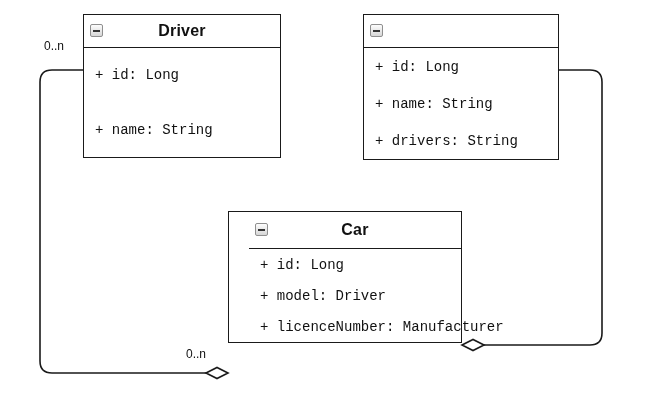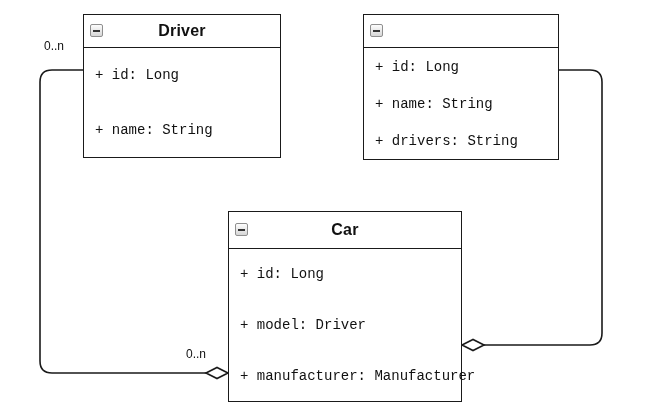--- a/index.html
+++ b/index.html
@@ -89,21 +89,21 @@
     line-height: 16px;
   }
   #mult-driver-end { left: 36px; top: 38px; }
   #mult-car-end   { left: 178px; top: 346px; }
 
   
   #class-driver       { left: 83px;  top: 14px;  width: 198px; height: 144px; }
   #class-driver       .uml-title-bar { height: 33px; }
   #class-manufacturer { left: 363px; top: 14px;  width: 196px; height: 146px; }
   #class-manufacturer .uml-title-bar { height: 33px; }
-  #class-car          { left: 228px; top: 211px; width: 234px; height: 191px; }
+  #class-car          { left: 228px; top: 211px; width: 234px; height: 132px; padding-left: 20px; }
   #class-car          .uml-title-bar { height: 37px; }
 </style>
 </head>
 <body>
 
 <div id="canvas">
 
   <svg id="edges" viewBox="0 0 645 406" xmlns="http://www.w3.org/2000/svg">
     <g fill="none" stroke="#1a1a1a" stroke-width="1.6">
       <path d="M 83 70 L 52 70 Q 40 70 40 82 L 40 361 Q 40 373 52 373 L 206 373"></path>
@@ -141,17 +141,17 @@
   </div>
 
   <div id="class-car" class="uml-class">
     <div class="uml-title-bar">
       <span class="collapse-icon"></span>
       <span class="uml-title">Car</span>
     </div>
     <div class="uml-attrs">
       <div class="uml-attr">+ id: Long</div>
       <div class="uml-attr">+ model: Driver</div>
-      <div class="uml-attr">+ manufacturer: Manufacturer</div>
+      <div class="uml-attr">+ licenceNumber: Manufacturer</div>
     </div>
   </div>
 
 </div>
 
 </body></html>

